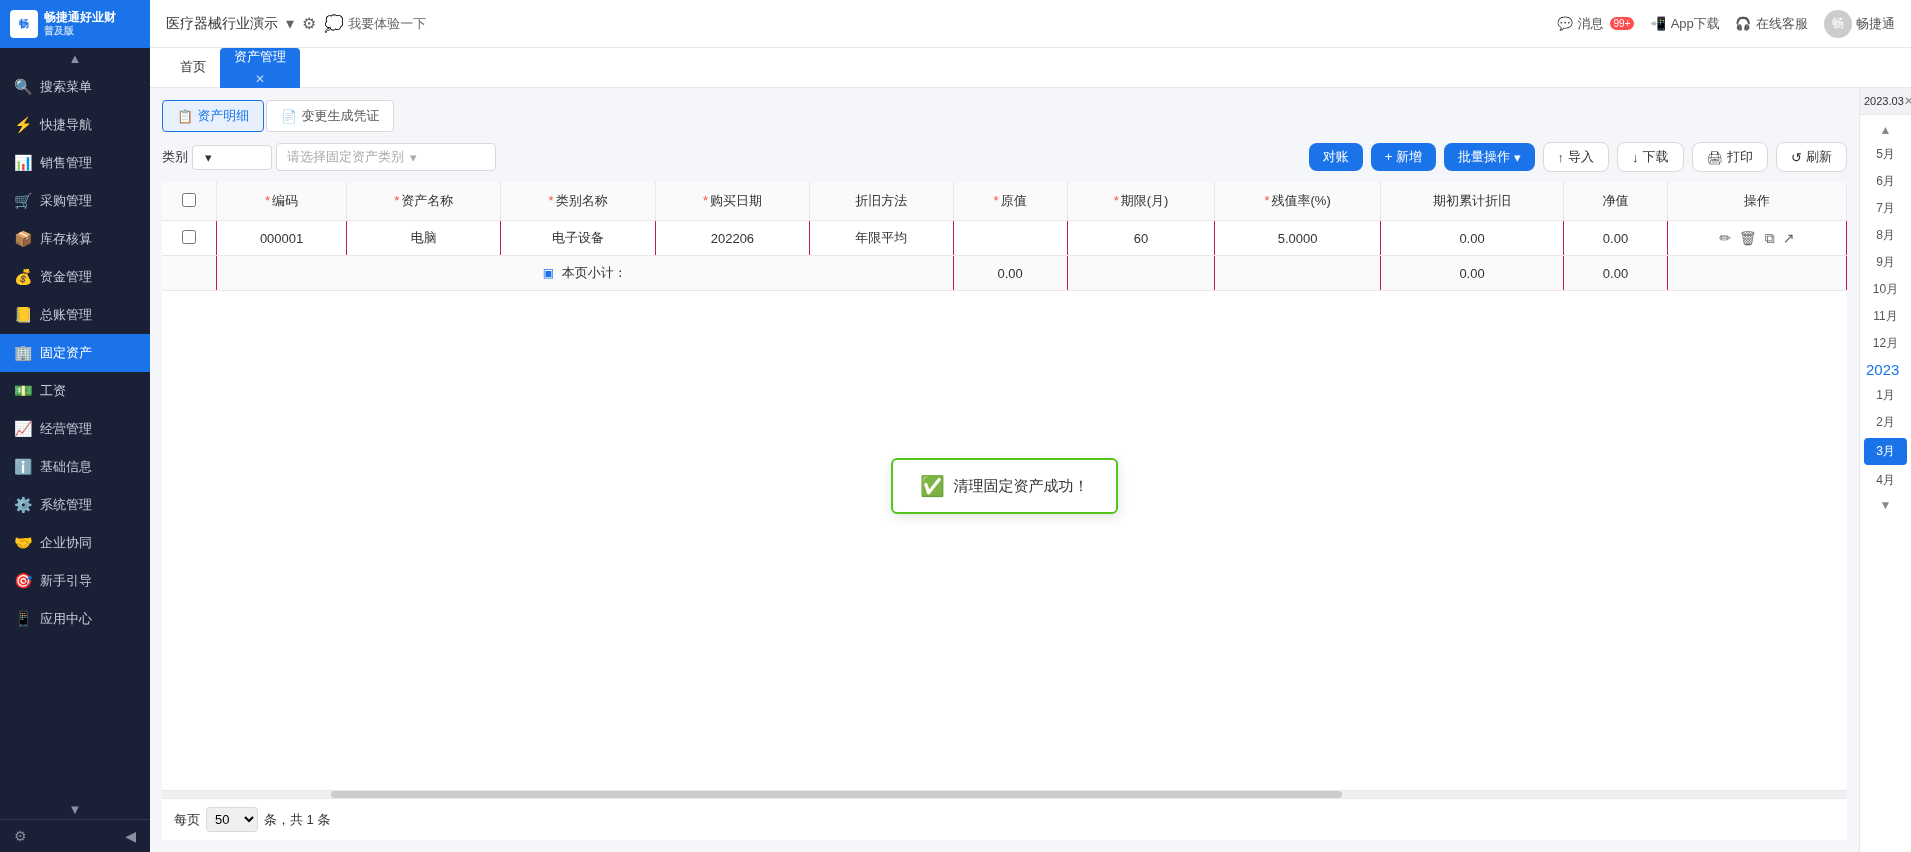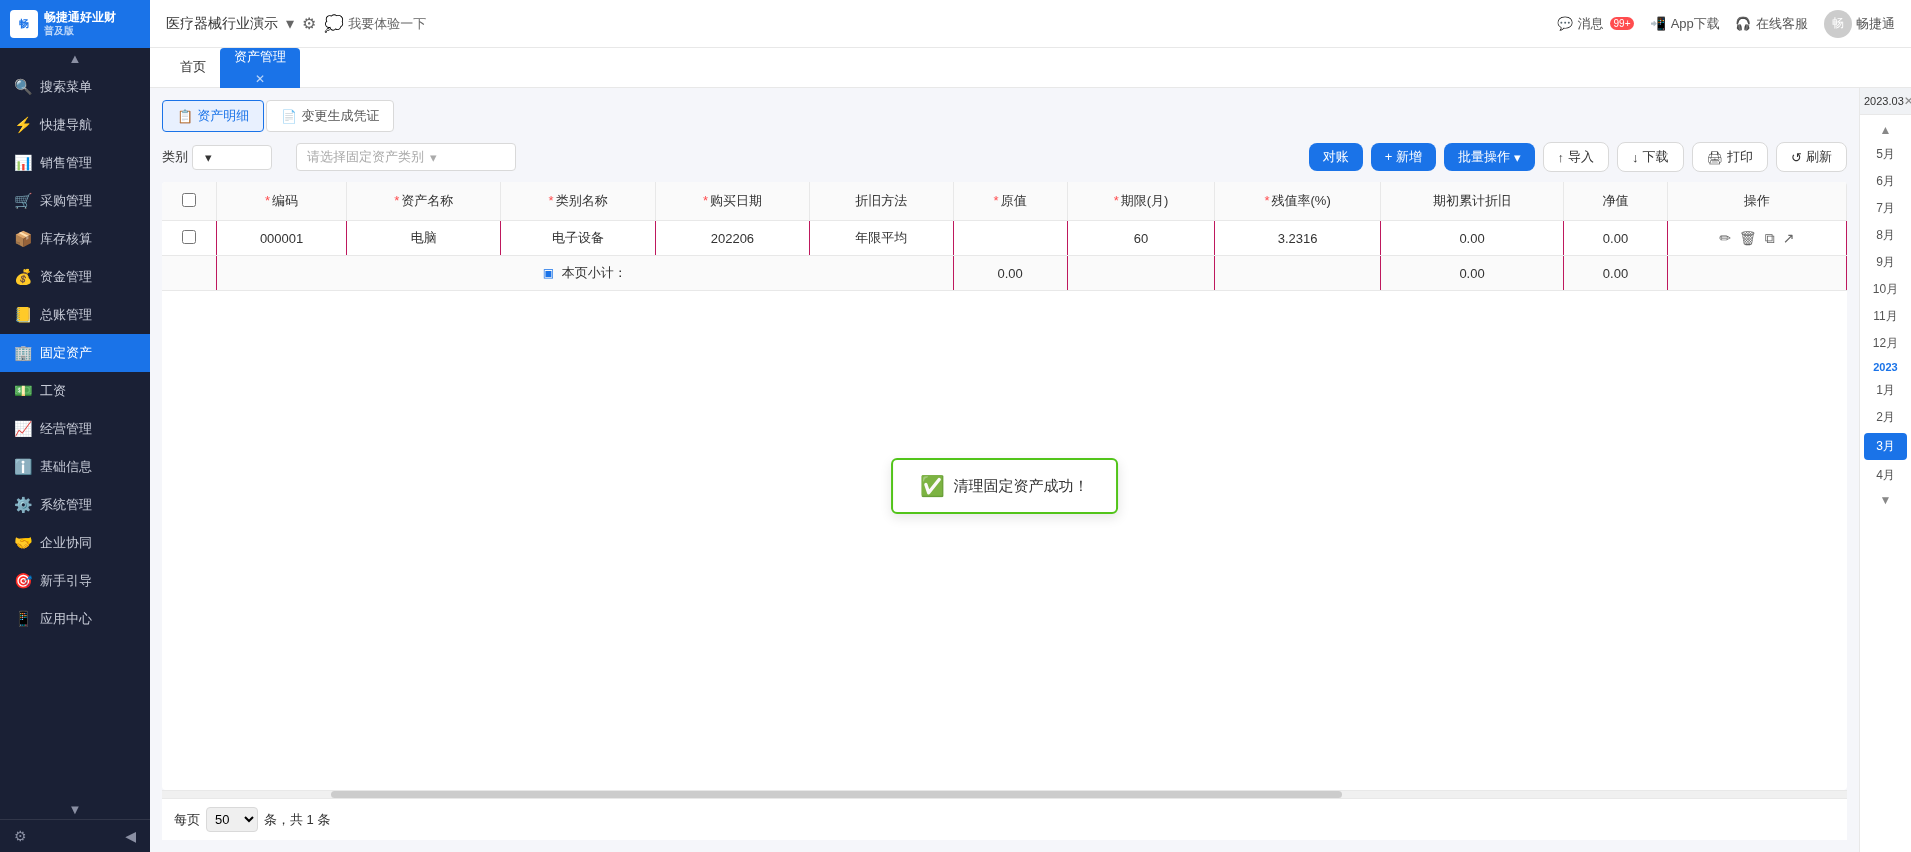--- a/index.html
+++ b/index.html
@@ -95,21 +95,21 @@
     .sub-tab {
       padding: 6px 14px; border: 1px solid #d9d9d9; border-radius: 4px;
       cursor: pointer; font-size: 13px; color: #555; background: #fff;
       display: flex; align-items: center; gap: 4px;
     }
     .sub-tab.active { border-color: #1a73e8; color: #1a73e8; background: #e8f0fe; }
     .sub-tab-icon { font-size: 13px; }
 
     
     .toolbar { display: flex; align-items: center; gap: 8px; margin-bottom: 10px; }
-    .toolbar-left { display: flex; align-items: center; gap: 24px; flex: 1; }
+    .toolbar-left { display: flex; align-items: center; gap: 4px; flex: 1; }
     .select-wrapper { display: flex; align-items: center; gap: 4px; }
     .select-label { color: #333; font-size: 13px; }
     .select-box {
       border: 1px solid #d9d9d9; border-radius: 4px; padding: 4px 8px;
       background: #fff; min-width: 80px; cursor: pointer; display: flex; align-items: center; gap: 4px;
       font-size: 13px; color: #333;
     }
     .filter-input {
       border: 1px solid #d9d9d9; border-radius: 4px; padding: 4px 10px;
       background: #fff; min-width: 220px; display: flex; align-items: center; gap: 6px;
@@ -180,21 +180,21 @@
       border-bottom: 1px solid #e8e8e8;
     }
     .timeline-header-text { font-size: 11px; }
     .timeline-header-icons { display: flex; gap: 4px; color: #888; font-size: 12px; cursor: pointer; }
     .timeline-body { flex: 1; overflow-y: auto; padding: 4px 0; }
     .timeline-month {
       display: flex; align-items: center; justify-content: center;
       padding: 5px 2px; font-size: 12px; color: #555; cursor: pointer;
     }
     .timeline-month.current { background: #1a73e8; color: #fff; border-radius: 4px; margin: 2px 4px; }
-    .timeline-year { font-size: 11px; color: #1a73e8; font-weight: bold; padding: 4px 6px; text-align: center; }
+    .timeline-year { font-size: 15px; color: #1a73e8; font-weight: normal; padding: 4px 6px; text-align: left; }
     .timeline-nav { display: flex; align-items: center; justify-content: center; color: #888; font-size: 12px; padding: 4px; cursor: pointer; }
 
     
     .scroll-hint { height: 8px; background: #f0f0f0; border-top: 1px solid #e8e8e8; position: relative; }
     .scroll-hint-bar { height: 100%; width: 60%; background: #ccc; border-radius: 4px; position: absolute; left: 10%; }
   </style>
 </head>
 <body>
 
 <div class="sidebar">
@@ -397,21 +397,21 @@
               <td class="checkbox-cell">
                 <input type="checkbox" class="checkbox" style="">
               </td>
               <td>000001</td>
               <td>电脑</td>
               <td>电子设备</td>
               <td>202206</td>
               <td>年限平均</td>
               <td></td>
               <td>60</td>
-              <td>3.2316</td>
+              <td>5.0000</td>
               <td>0.00</td>
               <td>0.00</td>
               <td>
                 <div class="action-icons">
                   <span class="action-icon">✏</span>
                   <span class="action-icon">🗑</span>
                   <span class="action-icon">⧉</span>
                   <span class="action-icon">↗</span>
                 </div>
               </td>

